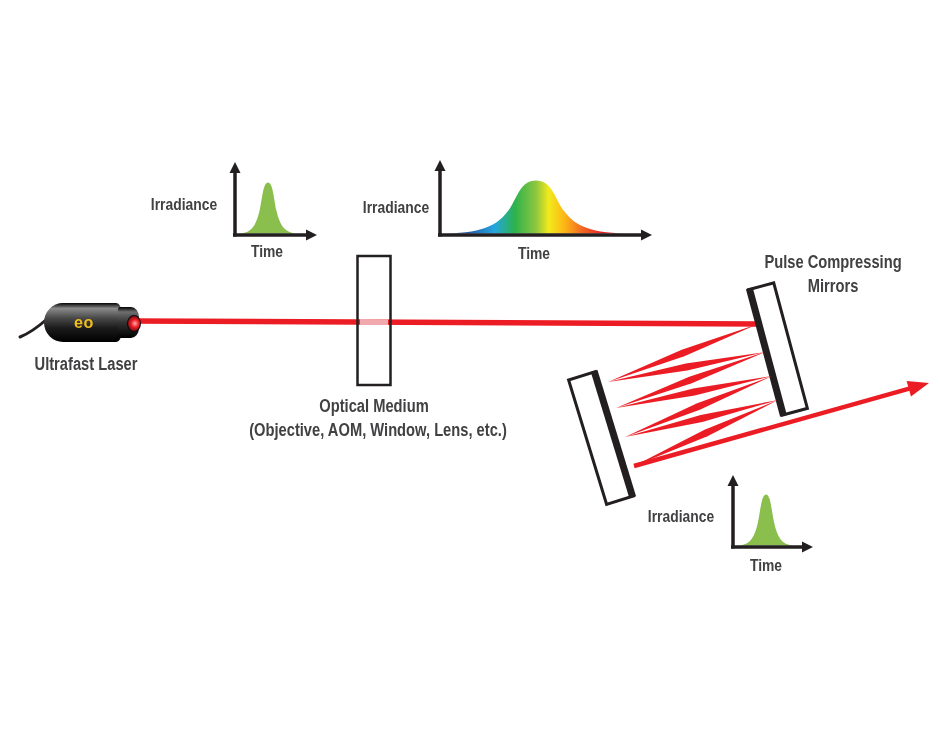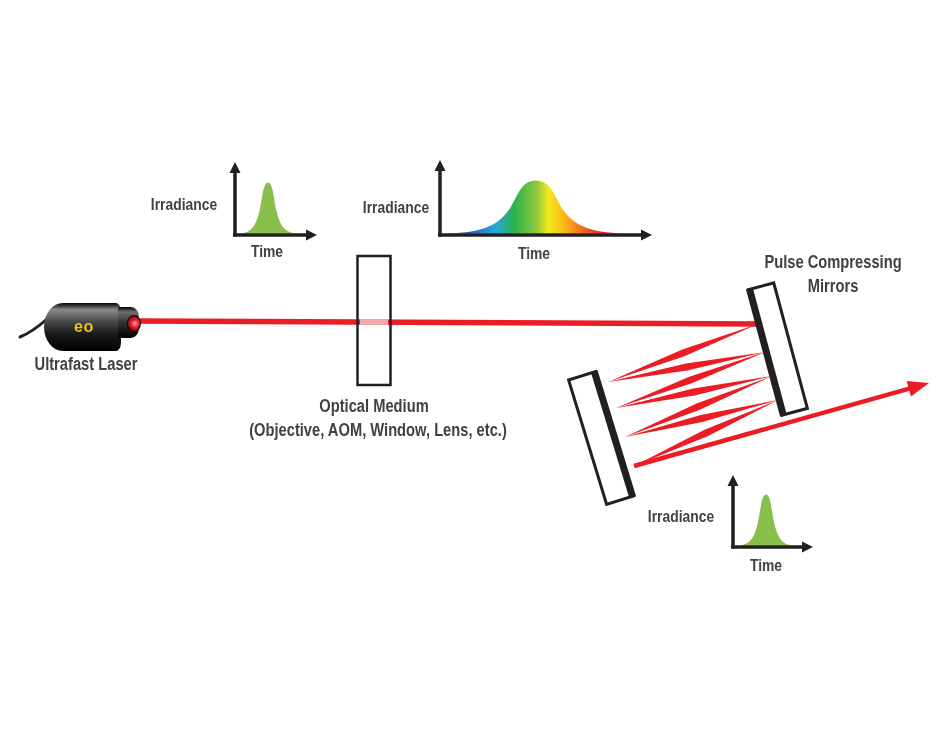--- a/index.html
+++ b/index.html
@@ -4,21 +4,21 @@
 <style>
   html,body{margin:0;padding:0;background:#ffffff;}
   #stage{position:relative;width:940px;height:730px;background:#ffffff;overflow:hidden;
          font-family:"Liberation Sans",sans-serif;}
   #diagram-svg{position:absolute;left:0;top:0;}
   .lbl{position:absolute;transform:translate(-50%,-50%) scaleX(0.84);
        font-weight:700;color:#414042;white-space:nowrap;}
   .lbl-17{font-size:17.5px;}
   .lbl-16{font-size:16.5px;}
   
-  .laser-body{position:absolute;left:44px;top:303px;width:77px;height:48px;
+  .laser-body{position:absolute;left:44px;top:303px;width:77px;height:39px;
     background:linear-gradient(180deg,#050505 0%,#8a8a8a 14%,#4a4a4a 38%,#1b1b1b 64%,#000 100%);
     border-radius:19px 5px 5px 19px / 50% 18% 18% 50%;}
   .laser-logo{position:absolute;left:52%;top:50%;transform:translate(-50%,-52%) scaleX(0.95);
     color:#f0bd1e;font-weight:800;font-size:17px;letter-spacing:0.5px;
     font-family:"Liberation Sans",sans-serif;}
   .laser-snout{position:absolute;left:118px;top:307px;width:21px;height:31px;
     background:linear-gradient(180deg,#000 0%,#6f6f6f 16%,#333 50%,#000 100%);
     border-radius:2px 8px 8px 2px / 2px 32% 32% 2px;}
   .laser-aperture{position:absolute;left:127px;top:315px;width:12px;height:15px;border-radius:50%;
     background:radial-gradient(circle at 58% 50%,#ffa9a9 0%,#ec1c24 38%,#8c1115 68%,#1c0203 100%);

